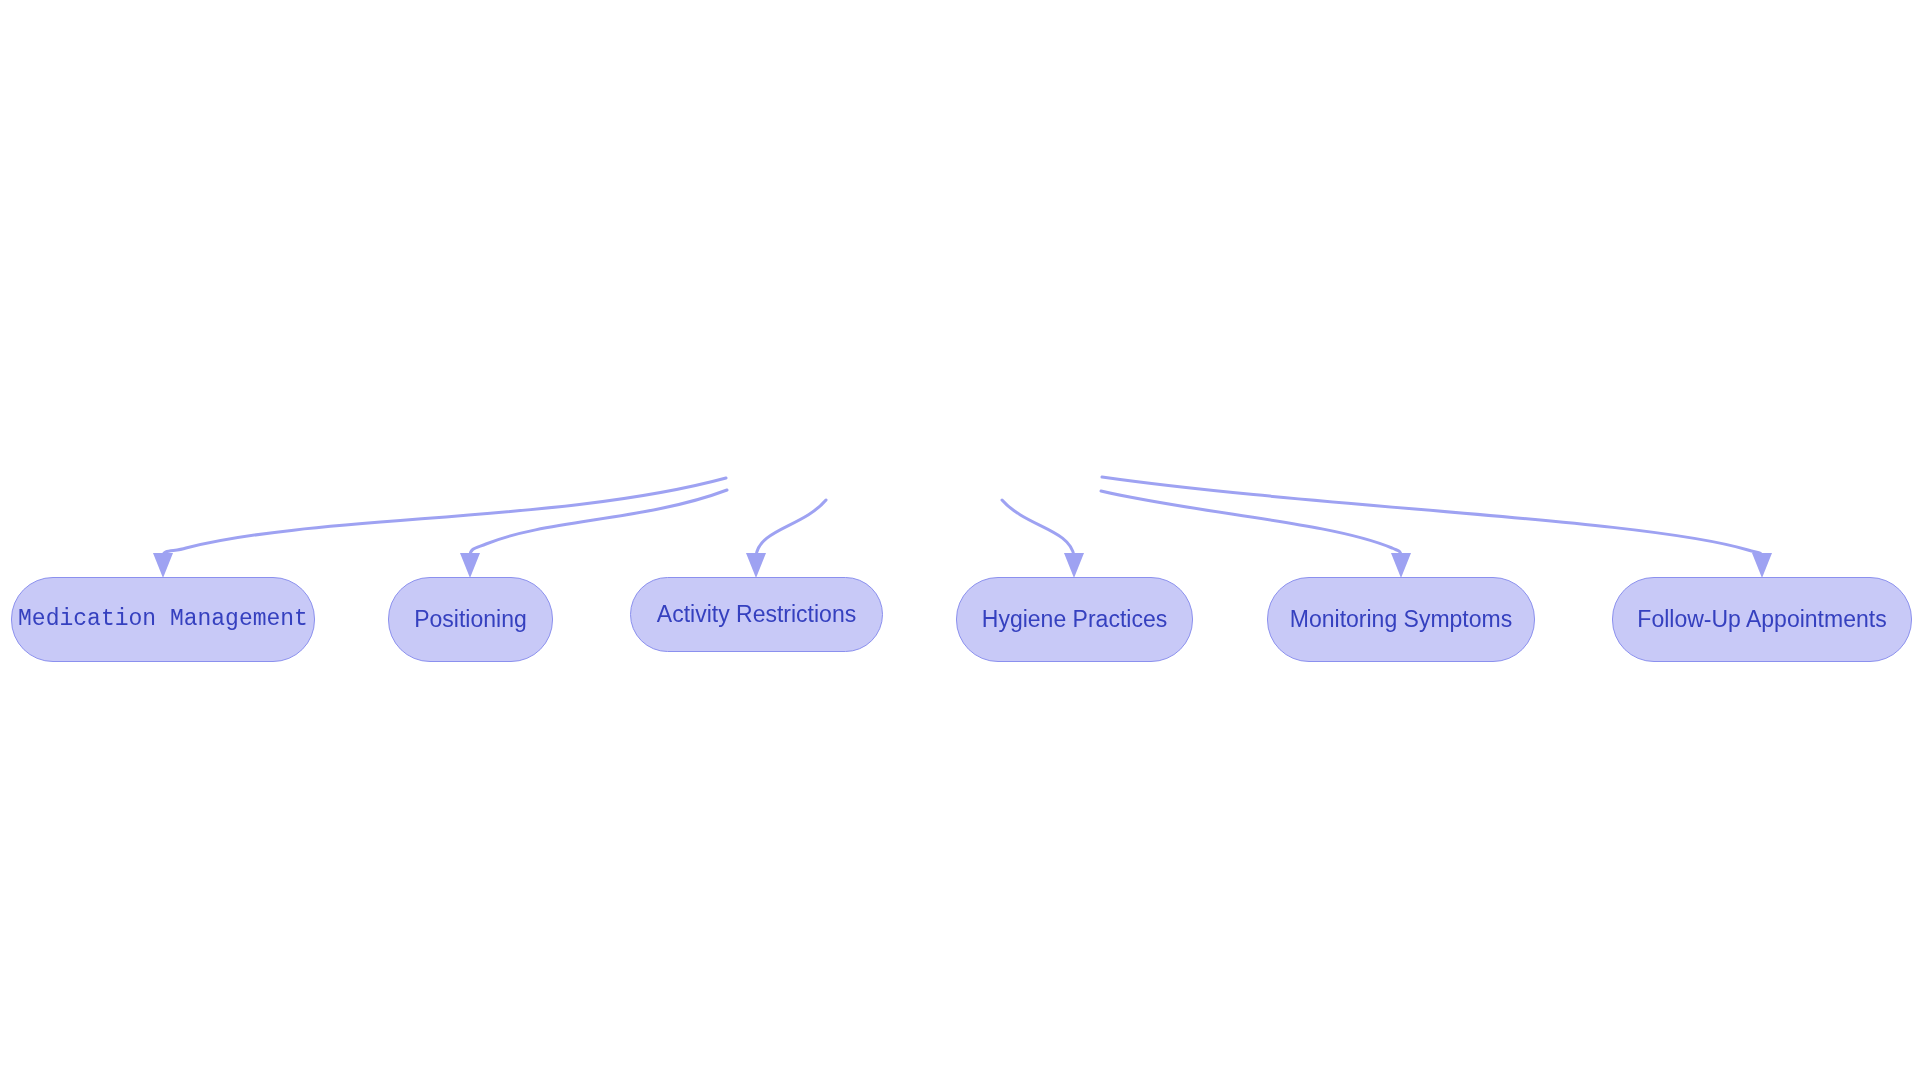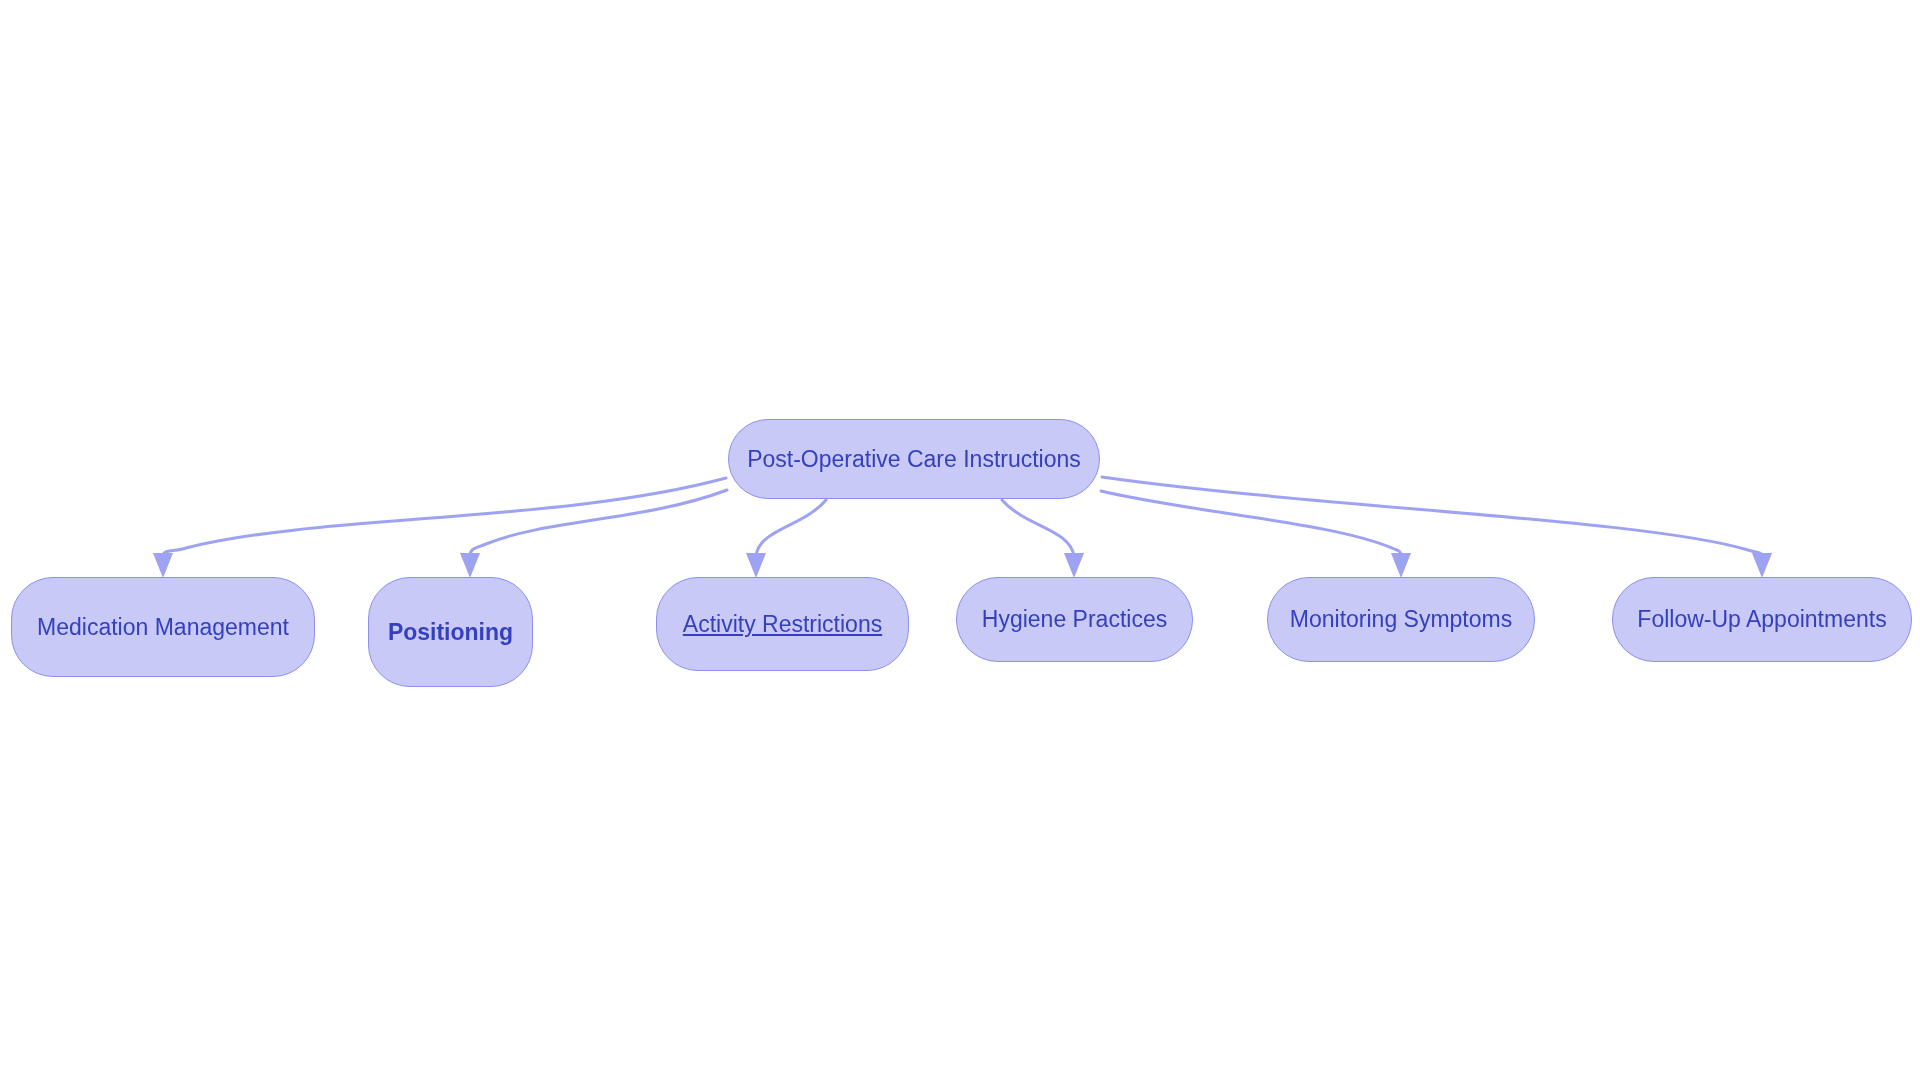--- a/index.html
+++ b/index.html
@@ -49,23 +49,23 @@
     background:var(--node-fill);
     border:1.5px solid var(--node-border);
     border-radius:42px;
     color:var(--text);
     font-size:23px;
     line-height:1;
     white-space:nowrap;
     text-align:center;
   }
   .node-root{left:728px; top:419px; width:372px; height:80px;}
-  .node-c0{left:11px;   top:577px; width:304px; height:100px;}
-  .node-c1{left:368px;  top:577px; width:165px; height:110px;font-weight:bold;}
-  .node-c2{left:656px;  top:577px; width:253px; height:94px;text-decoration:underline;}
+  .node-c0{left:11px;   top:577px; width:304px; height:85px;font-family:Liberation Mono, monospace;}
+  .node-c1{left:388px;  top:577px; width:165px; height:85px;}
+  .node-c2{left:630px;  top:577px; width:253px; height:75px;}
   .node-c3{left:956px;  top:577px; width:237px; height:85px;}
   .node-c4{left:1267px; top:577px; width:268px; height:85px;}
   .node-c5{left:1612px; top:577px; width:300px; height:85px;align-items:center;}
 </style>
 </head>
 <body>
 
 <div class="canvas">
 
   <svg class="edge-layer" width="1920" height="1083" viewBox="0 0 1920 1083" xmlns="http://www.w3.org/2000/svg">
@@ -77,23 +77,20 @@
     <path class="edge" d="M 1102 477 C 1320 508, 1645 519, 1748 550 C 1757 553, 1762 552, 1762 556"></path>
 
     <polygon class="arrowhead" points="153,553 173,553 163,578"></polygon>
     <polygon class="arrowhead" points="460,553 480,553 470,578"></polygon>
     <polygon class="arrowhead" points="746,553 766,553 756,578"></polygon>
     <polygon class="arrowhead" points="1064,553 1084,553 1074,578"></polygon>
     <polygon class="arrowhead" points="1391,553 1411,553 1401,578"></polygon>
     <polygon class="arrowhead" points="1752,553 1772,553 1762,578"></polygon>
   </svg>
 
-  <div class="node node-root">
-    <span>Post-Operative Care Instructions</span>
-  </div>
 
   <div class="node node-c0">
     <span>Medication Management</span>
   </div>
 
   <div class="node node-c1">
     <span>Positioning</span>
   </div>
 
   <div class="node node-c2">

